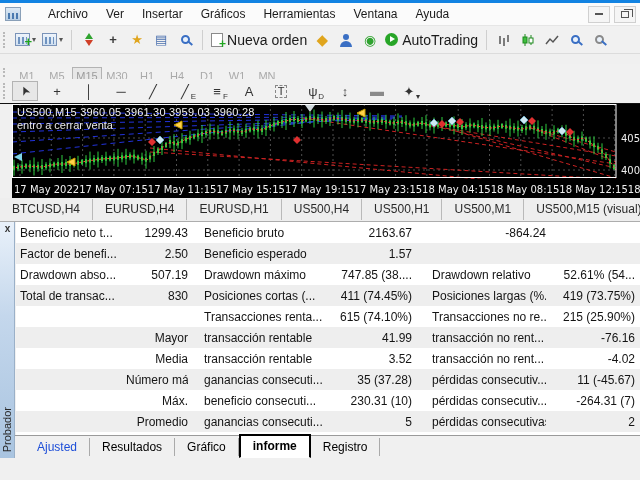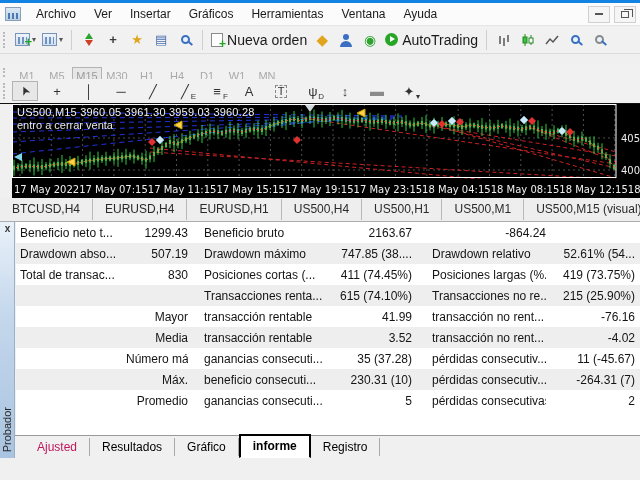--- a/index.html
+++ b/index.html
@@ -4,21 +4,21 @@
 <style>
   * { margin:0; padding:0; box-sizing:border-box; }
   html,body { width:640px; height:480px; overflow:hidden; }
   body { font-family:"Liberation Sans", sans-serif; background:#f0f0f0; }
   .window { position:relative; width:640px; height:480px; background:#f0f0f0; overflow:hidden; }
 
   
   .accent { position:absolute; top:0; left:0; width:640px; height:3px; background:#1283e2; }
 
   
-  .menubar { position:absolute; top:3px; left:0; width:640px; height:23px; background:#fbfbfb; display:flex; align-items:center; border-bottom:1px solid #e6e6e6; }
+  .menubar { position:absolute; top:3px; left:0; width:640px; height:23px; background:#fbfbfb; display:flex; align-items:center; border-bottom:1px solid #e6e6e6;gap:12px; }
   .appicon { width:16px; height:14px; margin:0 6px 0 5px; border:1px solid #8aa0b8; background:linear-gradient(#dce9f5,#b8cfe4); position:relative; }
   .appicon:after { content:""; position:absolute; left:2px; top:5px; width:10px; height:6px; background:repeating-linear-gradient(90deg,#4a7ab0 0 2px,transparent 2px 4px); }
   .menu-item { padding:2px 9px; font-size:12px; color:#1a1a1a; cursor:default; }
   .wincontrols { margin-left:auto; display:flex; align-items:center; margin-right:4px; }
   .wbtn { width:22px; height:17px; display:flex; align-items:center; justify-content:center; margin-left:4px; border:1px solid #d0d0d0; background:#f5f5f5; }
   .minbar { width:8px; height:2px; background:#555; }
   .restsq { width:8px; height:7px; border:1px solid #555; position:relative; background:#f5f5f5; }
   .restsq:before { content:""; position:absolute; left:2px; top:-3px; width:8px; height:7px; border:1px solid #555; border-bottom:none; border-left:none; }
 
   
@@ -83,21 +83,21 @@
   .panel-close { position:absolute; top:1px; left:0; width:15px; text-align:center; font-size:10px; font-weight:bold; color:#333; cursor:default; }
   .vert-label { position:absolute; bottom:6px; left:1px; writing-mode:vertical-rl; transform:rotate(180deg); font-size:11px; color:#2a2a2a; }
   .report { position:absolute; left:16px; top:0; width:624px; height:213px; background:#fff; }
   .rrow { display:grid; grid-template-columns:110px 62px 12px 122px 90px 16px 118px 89px; height:21px; align-items:center; font-size:12px; color:#141414; }
   .rrow:nth-of-type(even) { background:#eeeeee; }
   .rrow .c { white-space:nowrap; overflow:hidden; }
   .rrow .l { padding-left:4px; text-align:left; }
   .rrow .v { text-align:right; }
   .bottom-tabs { position:absolute; left:15px; top:213px; width:625px; height:23px; background:#f0f0f0; border-top:1px solid #9a9a9a; display:flex; align-items:center; padding-left:10px; }
   .btab { font-size:12px; color:#000000; padding:2px 12px; border-right:1px solid #aaa; cursor:default; }
-  .btab.muted { color:#be185d; }
+  .btab.muted { color:#1d4ed8; }
   .btab.active { background:#fff; border:2px solid #000; border-bottom:1px solid #fff; font-weight:bold; color:#000; margin-top:-3px; padding:3px 12px 4px 12px;text-align:right; }
 </style>
 </head>
 <body>
 
 <div class="window">
   <div class="accent"></div>
 
   <div class="menubar">
     <span class="appicon"></span>
@@ -670,20 +670,30 @@
     <div class="rrow">
           <span class="c l l1">Beneficio neto t...</span>
           <span class="c v v1">1299.43</span>
           <span></span>
           <span class="c l l2">Beneficio bruto</span>
           <span class="c v v2">2163.67</span>
           <span></span>
           <span class="c v v3">-864.24</span>
         </div>
         <div class="rrow">
+          <span class="c l l1">Factor de benefi...</span>
+          <span class="c v v1">2.50</span>
+          <span></span>
+          <span class="c l l2">Beneficio esperado</span>
+          <span class="c v v2">1.57</span>
+          <span></span>
+          <span class="c l l3"></span>
+          <span class="c v v3"></span>
+        </div>
+        <div class="rrow">
           <span class="c l l1">Drawdown abso...</span>
           <span class="c v v1">507.19</span>
           <span></span>
           <span class="c l l2">Drawdown máximo</span>
           <span class="c v v2">747.85 (38....</span>
           <span></span>
           <span class="c l l3">Drawdown relativo</span>
           <span class="c v v3">52.61% (54...</span>
         </div>
         <div class="rrow">

